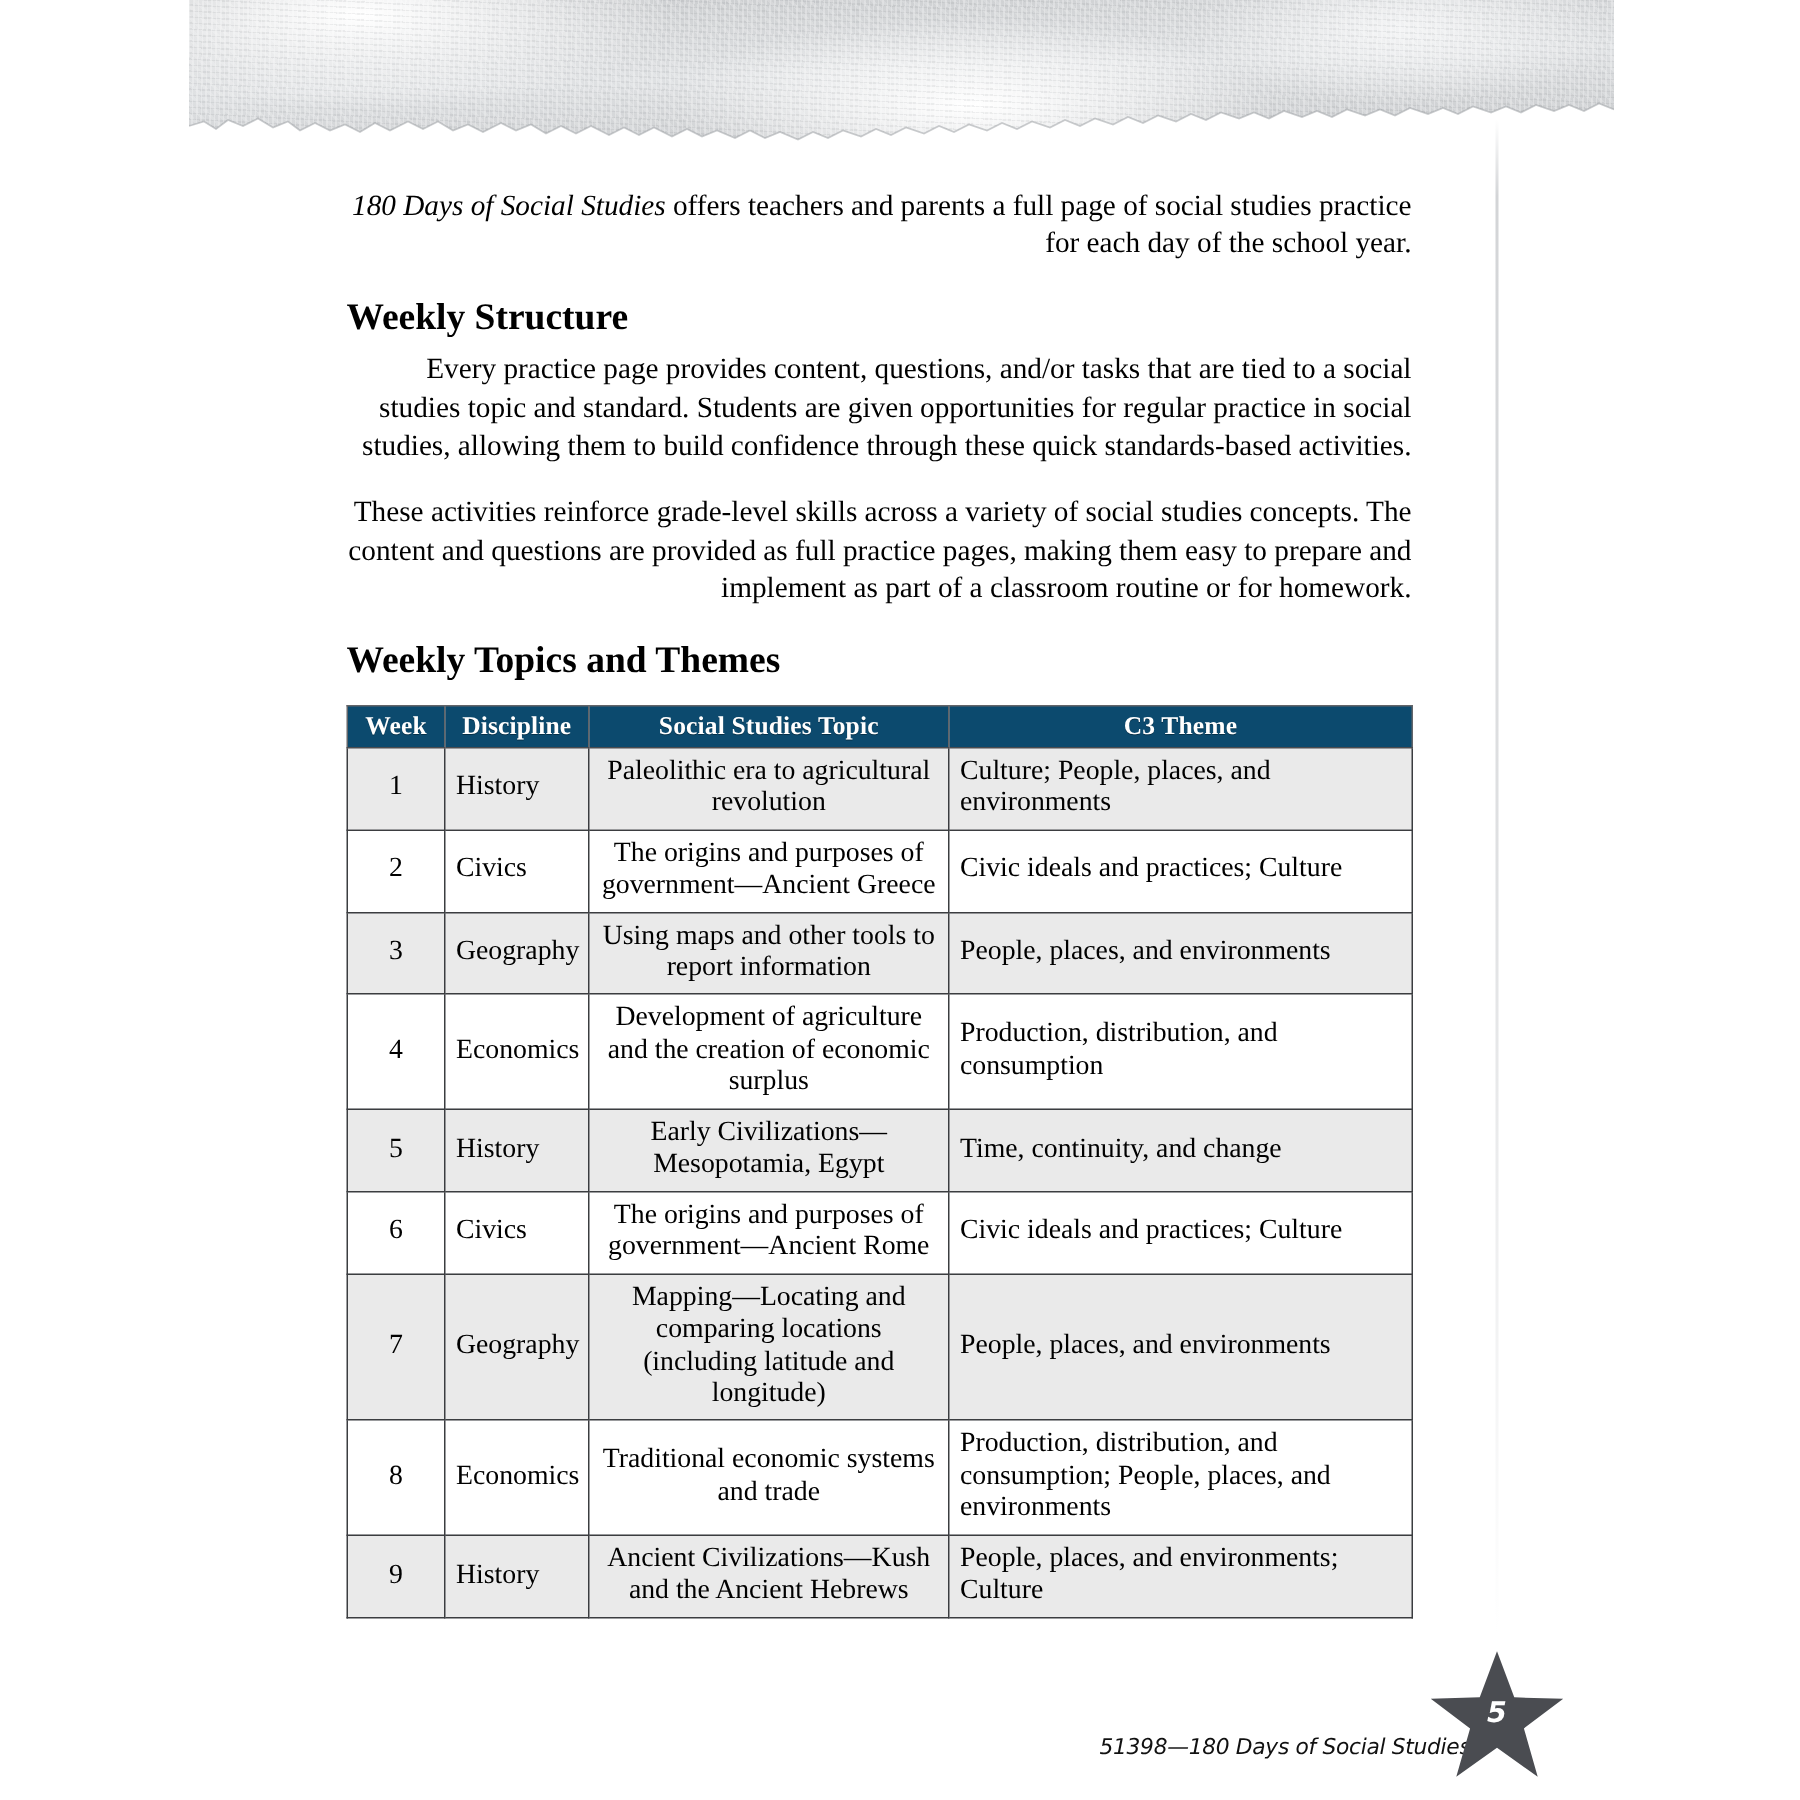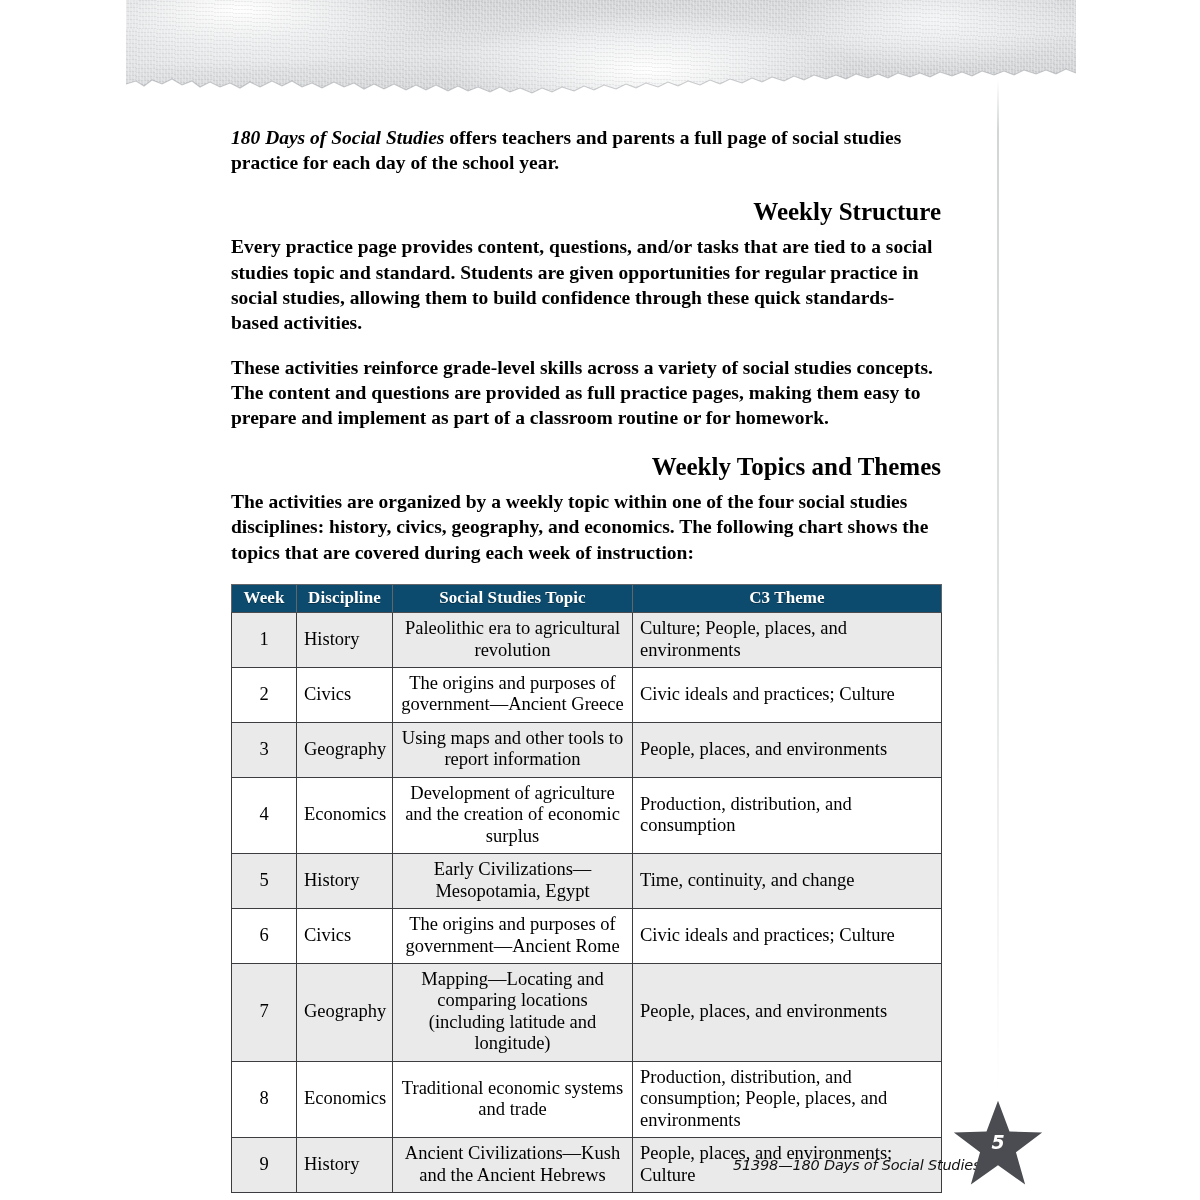--- a/index.html
+++ b/index.html
@@ -77,31 +77,29 @@
     letter-spacing: -0.4px;
     text-align: center;
     margin: 0 0 24px 0;
     line-height: 1.05;
   }
 
   p.body {
     font-size: 19.5px;
     line-height: 1.30;
     margin: 0 0 19px 0;
-    text-align: left;
-    font-weight: bold;
+    text-align: right;
   }
   p.body .ital { font-style: italic; }
 
   h2.section {
     font-size: 25px;
     font-weight: bold;
     line-height: 1.1;
     margin: 22px 0 9px 0;
-    text-align: right;
   }
 
   
   table.topics {
     border-collapse: collapse;
     width: 710px;
     margin-top: 15px;
     table-layout: fixed;
   }
   table.topics th {
@@ -221,21 +219,20 @@
 <div id="content">
 
 
   <p class="body"><span class="ital">180 Days of Social Studies</span><span> offers teachers and parents a full page of social studies practice for each day of the school year.</span></p>
 
   <h2 class="section">Weekly Structure</h2>
   <p class="body">Every practice page provides content, questions, and/or tasks that are tied to a social studies topic and standard.  Students are given opportunities for regular practice in social studies, allowing them to build confidence through these quick standards-based activities.</p>
   <p class="body">These activities reinforce grade-level skills across a variety of social studies concepts.  The content and questions are provided as full practice pages, making them easy to prepare and implement as part of a classroom routine or for homework.</p>
 
   <h2 class="section">Weekly Topics and Themes</h2>
-  <p class="body">The activities are organized by a weekly topic within one of the four social studies disciplines: history, civics, geography, and economics.  The following chart shows the topics that are covered during each week of instruction:</p>
 
   <table class="topics">
     <colgroup>
       <col class="c-week">
         <col class="c-disc">
         <col class="c-topic">
         <col class="c-theme">
     </colgroup>
     <thead>
       <tr>

